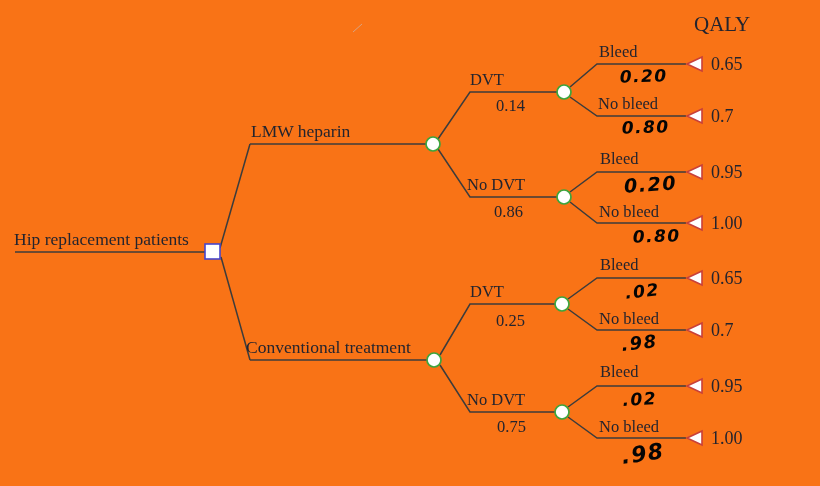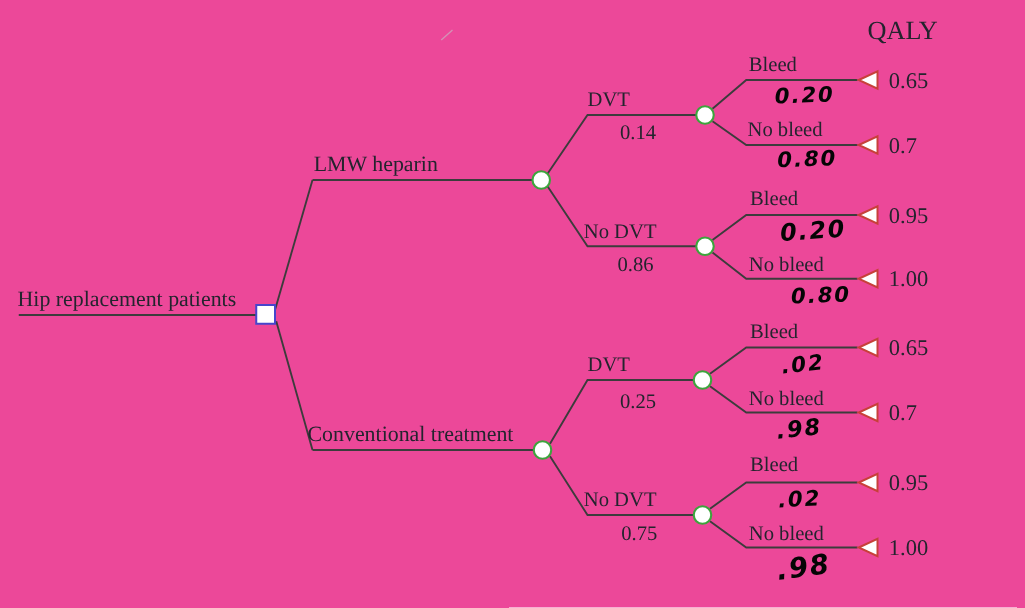--- a/index.html
+++ b/index.html
@@ -1,16 +1,16 @@
 <!DOCTYPE html>
 <html><head>
 <meta charset="utf-8">
 <style>
   html,body{margin:0;padding:0;background:#ffffff;}
-  .stage{position:relative;width:820px;height:486px;background:#ec4899;overflow:hidden;}
+  .stage{position:relative;width:820px;height:486px;background:#f97316;overflow:hidden;}
   svg{display:block;}
   text{fill:#24242e;}
   .serif{font-family:"Liberation Serif","DejaVu Serif",serif;}
   .lbl{font-size:16.5px;}
   .big{font-size:17.5px;}
   .val{font-size:18px;}
   .qaly-h{font-size:21px;}
   .hand{font-family:"DejaVu Sans",sans-serif;font-style:italic;font-weight:700;letter-spacing:1.5px;fill:#050505;}
 </style>
 </head>

